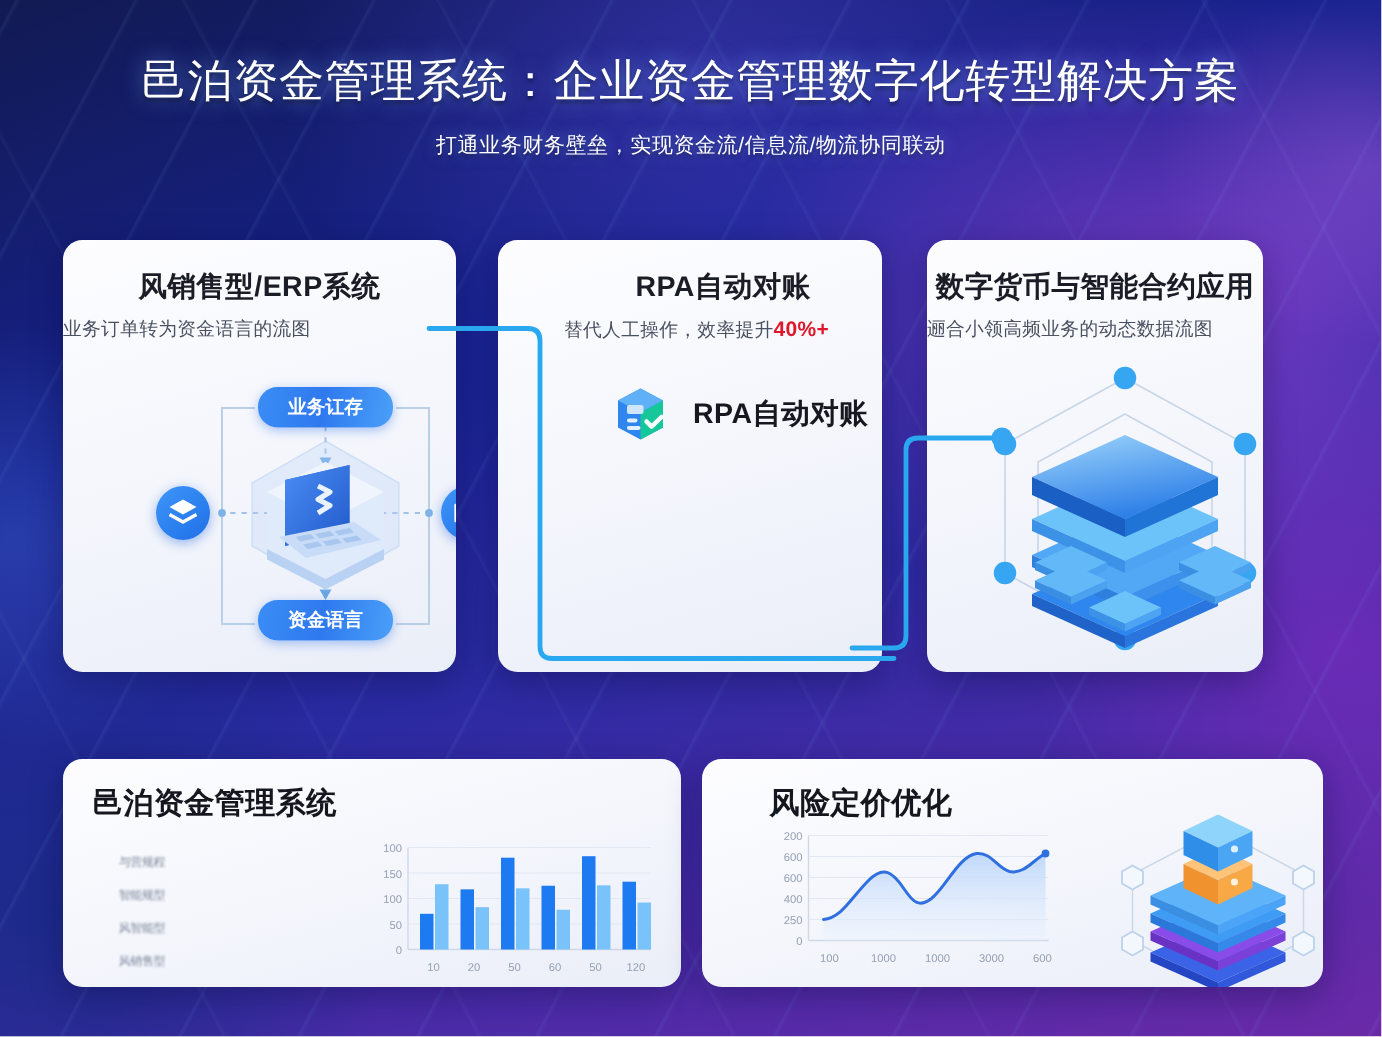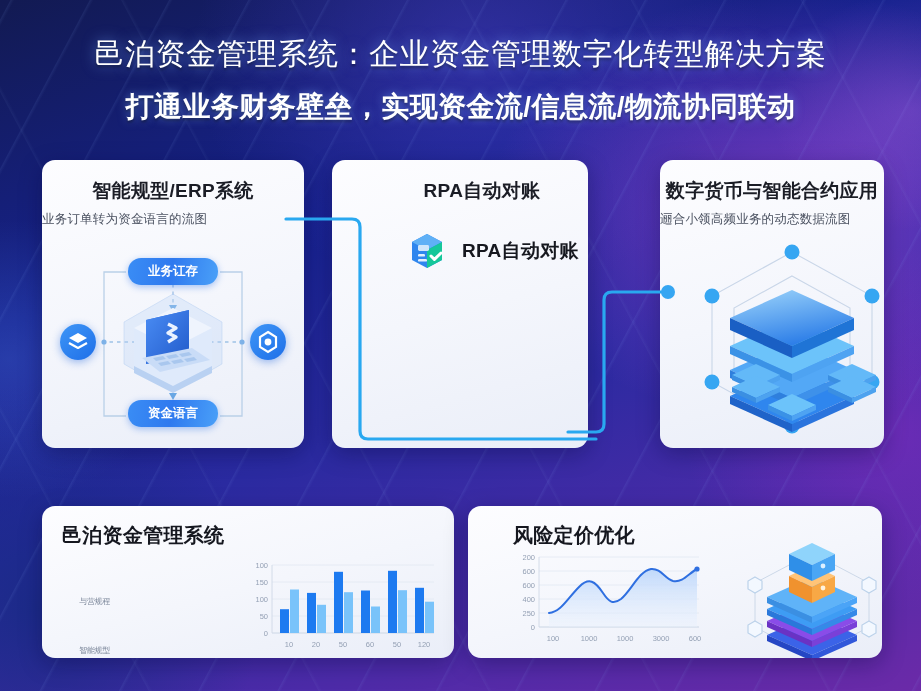--- a/index.html
+++ b/index.html
@@ -50,58 +50,58 @@
   
   .hdr { position: absolute; left: 0; top: 0; width: 921px; text-align: center; z-index: 6; }
   .hdr-title {
     margin-top: 34px;
     font-size: 30px; font-weight: normal; color: #ffffff;
     letter-spacing: 0.5px;
     text-shadow: 0 0 14px rgba(120,170,255,0.75), 0 2px 3px rgba(0,0,0,0.55);
   }
   .hdr-sub {
     margin-top: 13px;
-    font-size: 28px; font-weight: bold; color: #ffffff;
+    font-size: 14px; font-weight: normal; color: #ffffff;
     letter-spacing: 0.4px;
     text-shadow: 0 0 10px rgba(120,170,255,0.6), 0 2px 3px rgba(0,0,0,0.5);
   }
 
   
   .card {
     position: absolute;
     background: linear-gradient(165deg, #fdfdff 0%, #f4f6fc 52%, #eaeef8 100%);
     border-radius: 13px;
     box-shadow: 0 6px 22px rgba(8,10,60,0.35);
     z-index: 4;
     overflow: hidden;
   }
   .c1 { left: 42px;  top: 160px; width: 262px; height: 288px; }
   .c2 { left: 332px; top: 160px; width: 256px; height: 288px; padding-left: 44px; }
-  .c3 { left: 618px; top: 160px; width: 224px; height: 288px; margin-left: 42px; }
+  .c3 { left: 618px; top: 160px; width: 224px; height: 288px; }
   .c4 { left: 42px;  top: 506px; width: 412px; height: 152px; }
   .c5 { left: 468px; top: 506px; width: 414px; height: 152px; padding-left: 25px; }
 
   .card-title {
     text-align: center; color: #1b1d26;
     font-weight: bold; font-size: 19px;
     margin-top: 18px; letter-spacing: 0.3px;
   }
   .card-sub {
     text-align: left; color: #4a5160;
     font-size: 12.5px; margin-top: 7px; letter-spacing: 0.2px;
   }
   .card-sub .hl { color: #e0162a; font-weight: bold; font-size: 14px; }
 
   .card-title-l {
     color: #15171f; font-weight: bold; font-size: 20px;
     margin: 16px 0 0 20px; letter-spacing: 0.3px;
   }
 
   
-  .flow { position: relative; width: 262px; height: 212px; margin-top: 4px; }
+  .flow { position: relative; width: 262px; height: 212px; margin-top: 4px; margin-left: 44px; }
   .pill {
     position: absolute; left: 50%; transform: translateX(-50%);
     padding: 5px 20px; border-radius: 13px;
     background: linear-gradient(100deg, #3a8df5 0%, #2f79ef 48%, #4aa0f8 100%);
     color: #fff; font-size: 12.5px; font-weight: bold;
     box-shadow: 0 2px 7px rgba(40,110,230,0.4);
     white-space: nowrap; z-index: 3;
   }
   .pill-top { top: 26px; }
   .pill-bot { top: 168px; }
@@ -117,21 +117,21 @@
 
   
   .feat-list { margin: 26px 0 0 30px; }
   .feat { display: flex; align-items: center; margin-bottom: 24px; }
   .feat-ico { width: 42px; height: 42px; flex: 0 0 42px; margin-right: 14px; }
   .feat-lbl { font-size: 19px; font-weight: bold; color: #16181f; letter-spacing: 0.3px; }
 
   
   .c4body { display: flex; padding: 8px 0 0 0; }
   .hbars { width: 200px; padding: 6px 0 0 16px; }
-  .hbrow { display: flex; align-items: center; height: 22px; margin-top: 27px; }
+  .hbrow { display: flex; align-items: center; height: 22px; }
   .hblbl {
     width: 58px; font-size: 8px; color: #7d889b; text-align: right;
     padding-right: 6px; filter: blur(0.55px); letter-spacing: -0.3px;
     white-space: nowrap; overflow: hidden;
   }
   .hbtrack { flex: 1; height: 10px; position: relative; }
   .hbfill {
     height: 10px; border-radius: 1px;
     background: linear-gradient(90deg, #1d7af0 0%, #1d7af0 58%, #5fb3f8 58%, #79c3fa 100%);
   }
@@ -156,21 +156,21 @@
 
   <svg width="921" height="691" style="position:absolute;left:0;top:0;z-index:5;pointer-events:none">
 
     <path d="M286,219 L352,219 Q360,219 360,227 L360,431 Q360,439 368,439 L596,439" fill="none" stroke="#29a8f0" stroke-width="3.2" stroke-linecap="round"></path>
 
     <path d="M568,432 L596,432 Q604,432 604,424 L604,300 Q604,292 612,292 L666,292" fill="none" stroke="#29a8f0" stroke-width="3.2" stroke-linecap="round"></path>
     <circle cx="668" cy="292" r="7" fill="#36a6f2"></circle>
   </svg>
 
   <div class="card c1">
-    <div class="card-title">智能规型/ERP系统</div>
+    <div class="card-title">风销售型/ERP系统</div>
     <div class="card-sub">业务订单转为资金语言的流图</div>
 
     <div class="flow">
       <svg class="flow-svg" width="262" height="212">
         <g stroke="#b9cfe8" stroke-width="1.3" fill="none">
           <path d="M84,40 L62,40 L62,184 L84,184"></path>
           <path d="M178,40 L200,40 L200,184 L178,184"></path>
         </g>
         <g stroke="#9fc2e6" stroke-width="1.3" fill="none" stroke-dasharray="3.5 4">
           <path d="M131,52 L131,76"></path>
@@ -228,20 +228,23 @@
         <svg width="36" height="36" viewBox="0 0 36 36">
           <polygon points="18,8 26,13 26,23 18,28 10,23 10,13" fill="none" stroke="#fff" stroke-width="2.2"></polygon>
           <circle cx="18" cy="18" r="3.4" fill="#fff"></circle>
         </svg>
       </div>
     </div>
   </div>
 
   <div class="card c2">
     <div class="card-title">RPA自动对账</div>
+    <div class="card-sub">
+      <span>替代人工操作，效率提升</span><span class="hl">40%+</span>
+    </div>
 
     <div class="feat-list">
       <div class="feat">
         <span class="feat-ico">
           <svg width="42" height="42" viewBox="0 0 42 42">
             <polygon points="21,4 36,12 36,30 21,38 6,30 6,12" fill="#2f86ee"></polygon>
             <polygon points="21,4 36,12 21,20 6,12" fill="#5fb0f6"></polygon>
             <polygon points="21,20 36,12 36,30 21,38" fill="#16c79a"></polygon>
             <rect x="12" y="15" width="11" height="6" rx="1.4" fill="#cfe6fb"></rect>
             <rect x="12" y="24" width="7" height="2.6" rx="1.2" fill="#e3f0fd"></rect>

